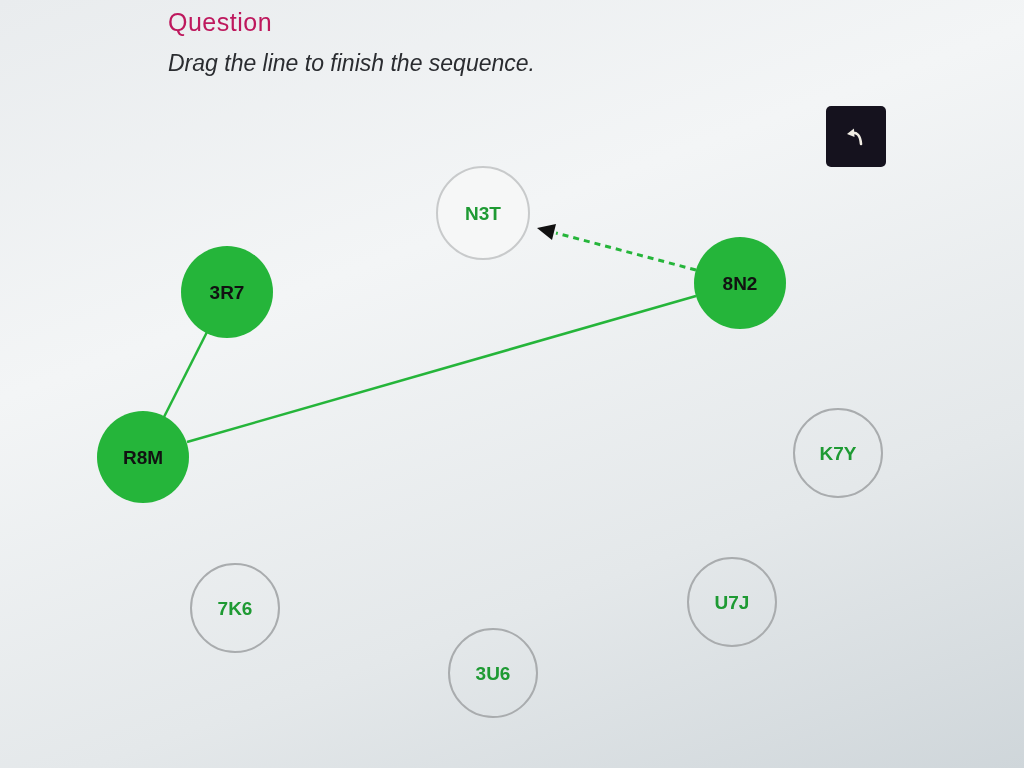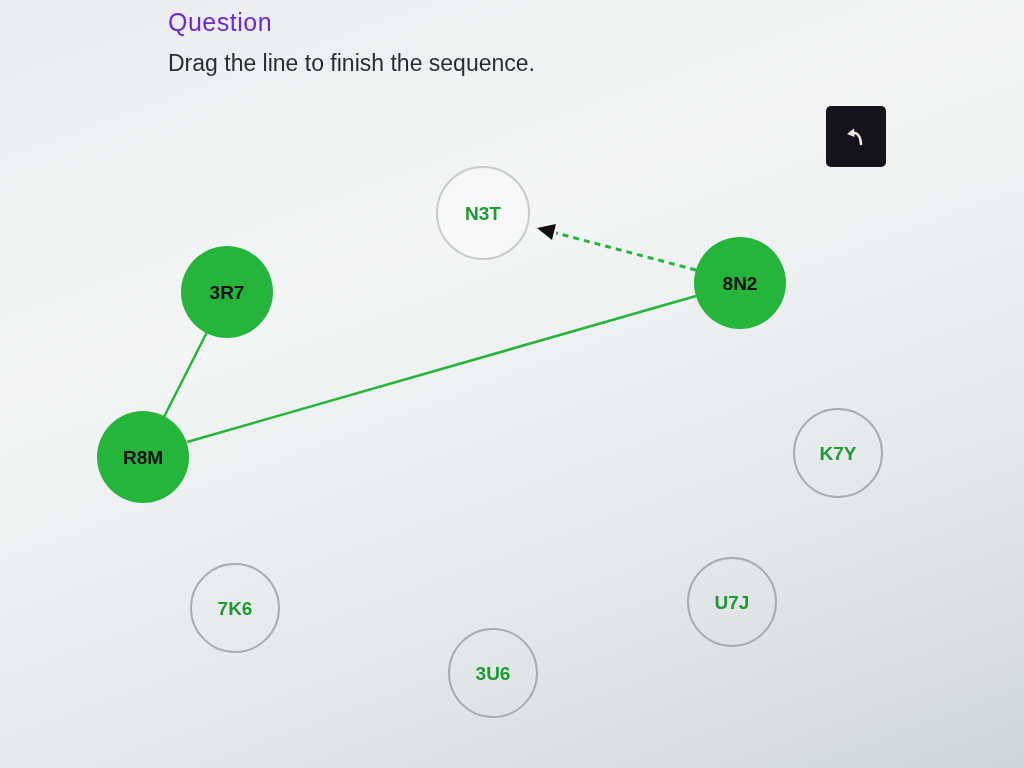--- a/index.html
+++ b/index.html
@@ -1,22 +1,22 @@
 <!DOCTYPE html>
 <html><head>
 <meta charset="utf-8">
 <style>
   html, body { margin:0; padding:0; }
   body {
     width:1024px; height:768px; overflow:hidden; position:relative;
     background: linear-gradient(160deg, #e9ecee 0%, #f3f5f6 35%, #e4e8ea 70%, #cfd6da 100%);
     font-family: "Liberation Sans", sans-serif;
   }
-  .q-title { position:absolute; left:168px; top:8px; font-size:25px; color:#6d28d9; letter-spacing:0.5px; }
-  .q-prompt { position:absolute; left:168px; top:50px; font-size:23px; color:#2a2c30; }
+  .q-title { position:absolute; left:168px; top:8px; font-size:25px; color:#be185d; letter-spacing:0.5px; }
+  .q-prompt { position:absolute; left:168px; top:50px; font-size:23px; color:#2a2c30;font-style:italic; }
   .undo-btn {
     position:absolute; left:826px; top:106px; width:60px; height:61px;
     background:#15121e; border-radius:5px; cursor:pointer;
     display:flex; align-items:center; justify-content:center;
   }
   svg.canvas { position:absolute; left:0; top:0; }
   .node-label { font-family:"Liberation Sans", sans-serif; font-weight:bold; font-size:19px; }
 </style>
 </head>
 <body>

